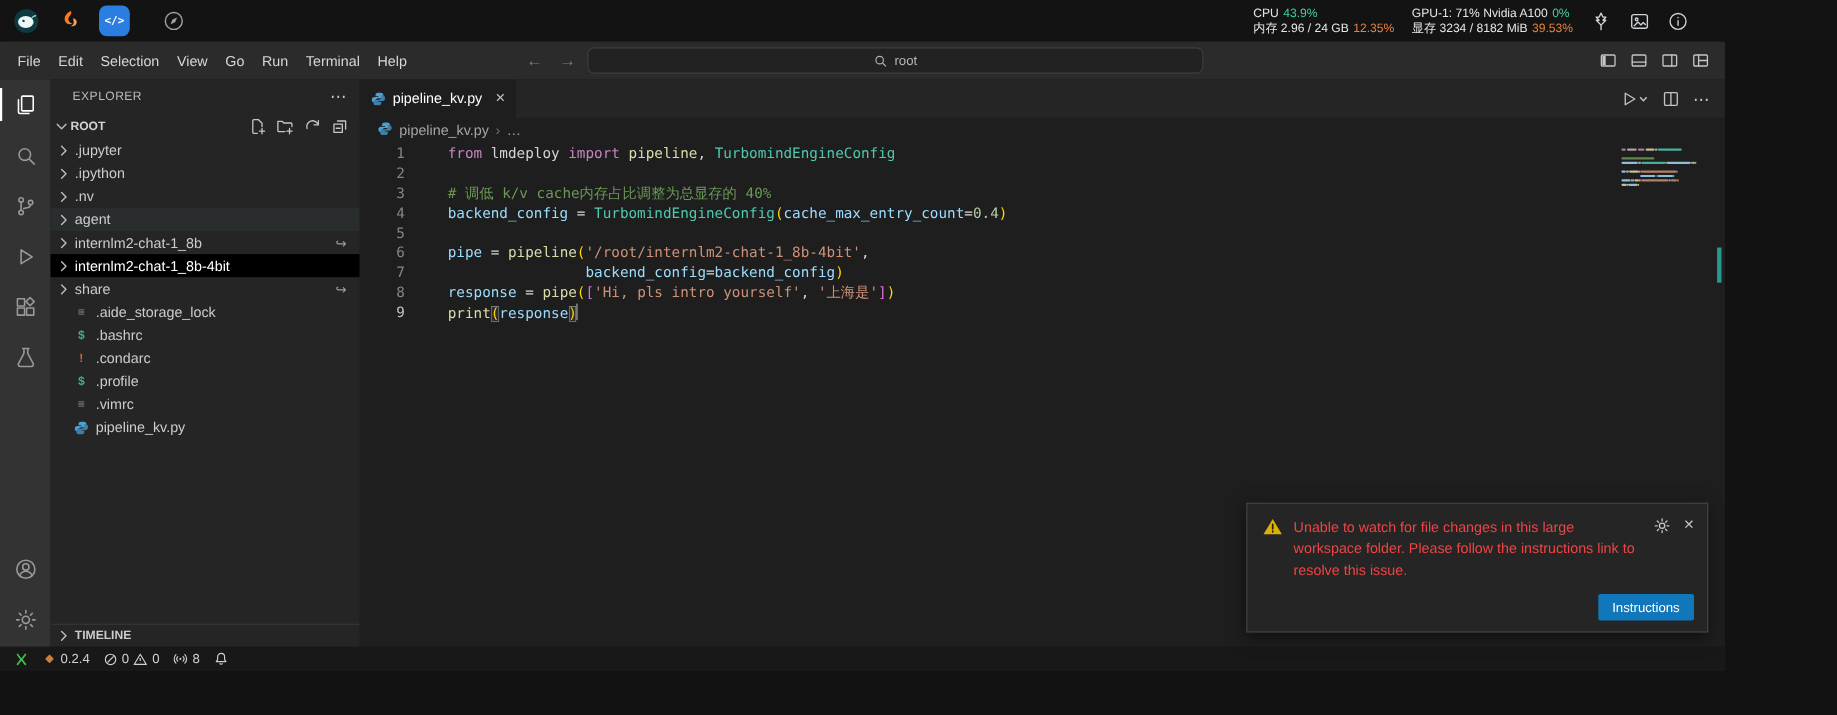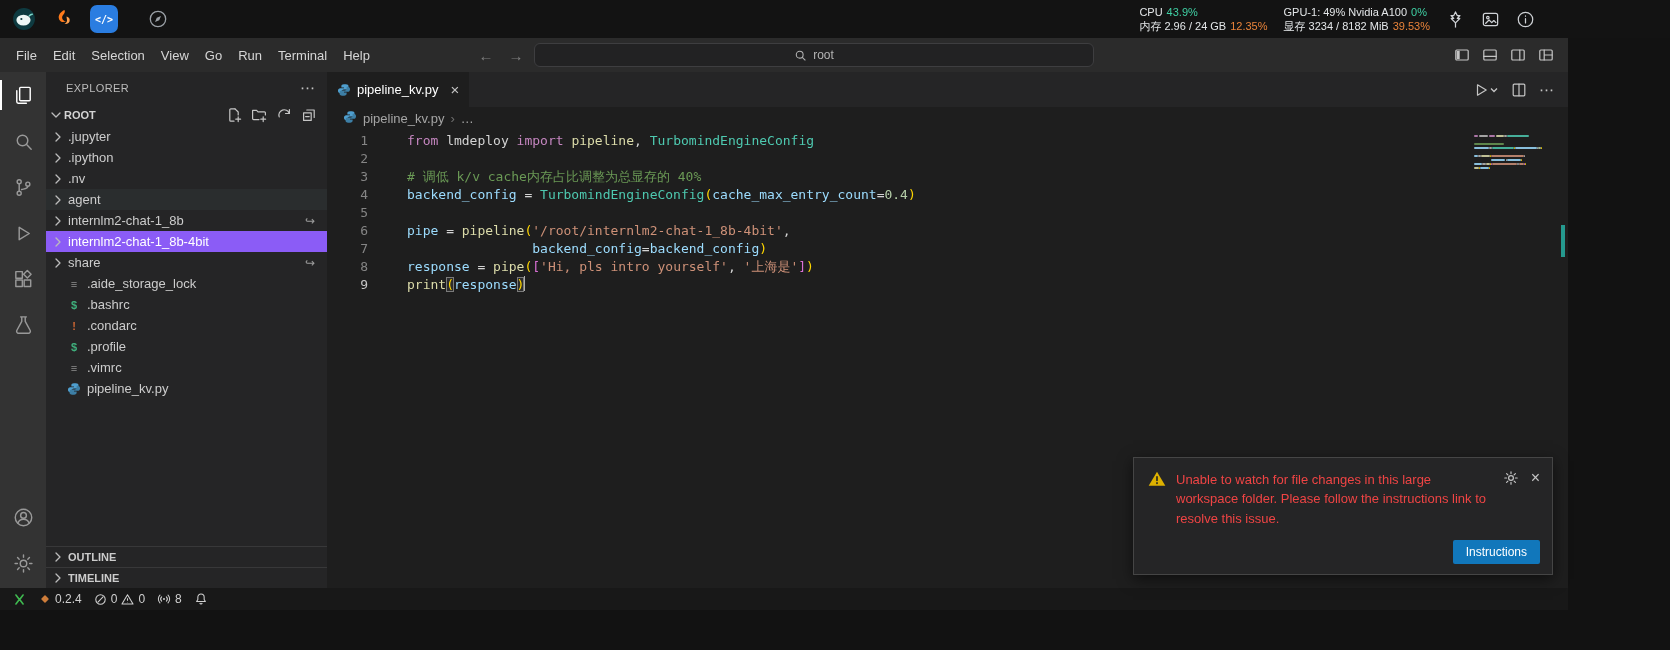--- a/index.html
+++ b/index.html
@@ -48,21 +48,21 @@
   .sb-title{font-size:11px;color:#bbb;letter-spacing:.4px}
   .sb-more{margin-left:auto;color:#c5c5c5;font-size:15px;cursor:pointer}
   .root-header{height:22px;flex:0 0 22px;display:flex;align-items:center;font-weight:bold;font-size:11px;color:#d4d4d4;cursor:pointer;padding-left:2px}
   .root-actions{margin-left:auto;display:flex;gap:9px;padding-right:10px;color:#c5c5c5}
   .root-actions .ra-icon{display:inline-flex;cursor:pointer}
   .chev{width:16px;height:16px;display:inline-flex;align-items:center;justify-content:center;color:#bcbcbc;flex:0 0 16px}
   .tree-row{height:21px;display:flex;align-items:center;color:#ccc;cursor:pointer;white-space:nowrap}
   .tree-row.folder{padding-left:4px}
   .tree-row.file{padding-left:20px}
   .tree-row.hover{background:#2a2d2e}
-  .tree-row.selected{background:#8b5cf6;color:#fff}
+  .tree-row.selected{background:#000000;color:#fff}
   .tree-label{margin-left:2px}
   .fi{width:16px;flex:0 0 16px;text-align:center;font-size:11px;font-weight:bold;display:inline-flex;align-items:center;justify-content:center;margin-right:3px}
   .symlink{margin-left:auto;padding-right:12px;color:#9d9d9d;font-size:12px;font-weight:normal}
   .sb-bottom{margin-top:auto}
   .sb-section{height:21px;border-top:1px solid rgba(255,255,255,.09);display:flex;align-items:center;font-weight:bold;font-size:11px;color:#ccc;padding-left:4px;gap:2px;cursor:pointer}
 
   
   .editor{flex:1;display:flex;flex-direction:column;min-width:0;background:#1e1e1e}
   .tabbar{height:35px;flex:0 0 35px;background:#252526;display:flex;align-items:stretch}
   .tab{display:flex;align-items:center;gap:6px;padding:0 10px;font-size:13px;color:#fff;background:#1e1e1e;cursor:pointer}
@@ -137,21 +137,21 @@
           <path d="M13 7l-1.8 4.2L7 13l1.8-4.2z" fill="#9aa0a6" stroke="none"></path>
         </svg>
       </div>
     </div>
   <div class="tb-right">
     <div class="stat">
       <div><span class="lab">CPU</span><span class="v-good">43.9%</span></div>
       <div><span class="lab">内存 2.96 / 24 GB</span><span class="v-warn">12.35%</span></div>
     </div>
     <div class="stat">
-      <div><span class="lab">GPU-1: 49% Nvidia A100</span><span class="v-good">0%</span></div>
+      <div><span class="lab">GPU-1: 71% Nvidia A100</span><span class="v-good">0%</span></div>
       <div><span class="lab">显存 3234 / 8182 MiB</span><span class="v-warn">39.53%</span></div>
     </div>
     <span class="tb-icon">
         <svg width="19" height="19" viewBox="0 0 20 20" fill="none" stroke="#cfd2d6" stroke-width="1.3" stroke-linejoin="round">
           <path d="M10 18.5v-5"></path>
           <path d="M10 13.5l-4.5-4.6h2.6L5.3 5.8h2.9L10 2l1.8 3.8h2.9l-2.8 3.1h2.6z"></path>
         </svg>
       </span>
     <span class="tb-icon">
         <svg width="19" height="19" viewBox="0 0 20 20" fill="none" stroke="#cfd2d6" stroke-width="1.3" stroke-linejoin="round">
@@ -406,28 +406,20 @@
             <span class="fi">
               <svg width="14" height="14" viewBox="0 0 16 16">
                 <path d="M7.9 1.5c-1.9 0-2.9.8-2.9 2.1v1.6h3v.7H3.7C2.2 5.9 1.1 7 1.1 8.9c0 1.8 1.1 2.9 2.6 2.9H5V10c0-1.5 1.3-2.7 2.8-2.7h3c1.3 0 2.3-1 2.3-2.3V3.6c0-1.3-1-2.1-3-2.1z" fill="#4f9fcf"></path>
                 <path d="M8.1 14.5c1.9 0 2.9-.8 2.9-2.1v-1.6H8v-.7h4.3c1.5 0 2.6-1.1 2.6-3 0-1.8-1.1-2.9-2.6-2.9H11V6c0 1.5-1.3 2.7-2.8 2.7h-3c-1.3 0-2.3 1-2.3 2.3v1.4c0 1.3 1 2.1 3 2.1z" fill="#3d7fa6"></path>
               </svg>
             </span>
             <span class="tree-label">pipeline_kv.py</span>
           </div>
         </div>
       <div class="sb-bottom">
-          <div class="sb-section">
-            <span class="chev">
-              <svg width="16" height="16" viewBox="0 0 16 16" fill="none" stroke="currentColor" stroke-width="1.3" stroke-linecap="round" stroke-linejoin="round">
-                <path d="M6 4l4 4-4 4"></path>
-              </svg>
-            </span>
-            <span>OUTLINE</span>
-          </div>
           <div class="sb-section">
             <span class="chev">
               <svg width="16" height="16" viewBox="0 0 16 16" fill="none" stroke="currentColor" stroke-width="1.3" stroke-linecap="round" stroke-linejoin="round">
                 <path d="M6 4l4 4-4 4"></path>
               </svg>
             </span>
             <span>TIMELINE</span>
           </div>
         </div>
     </div>

